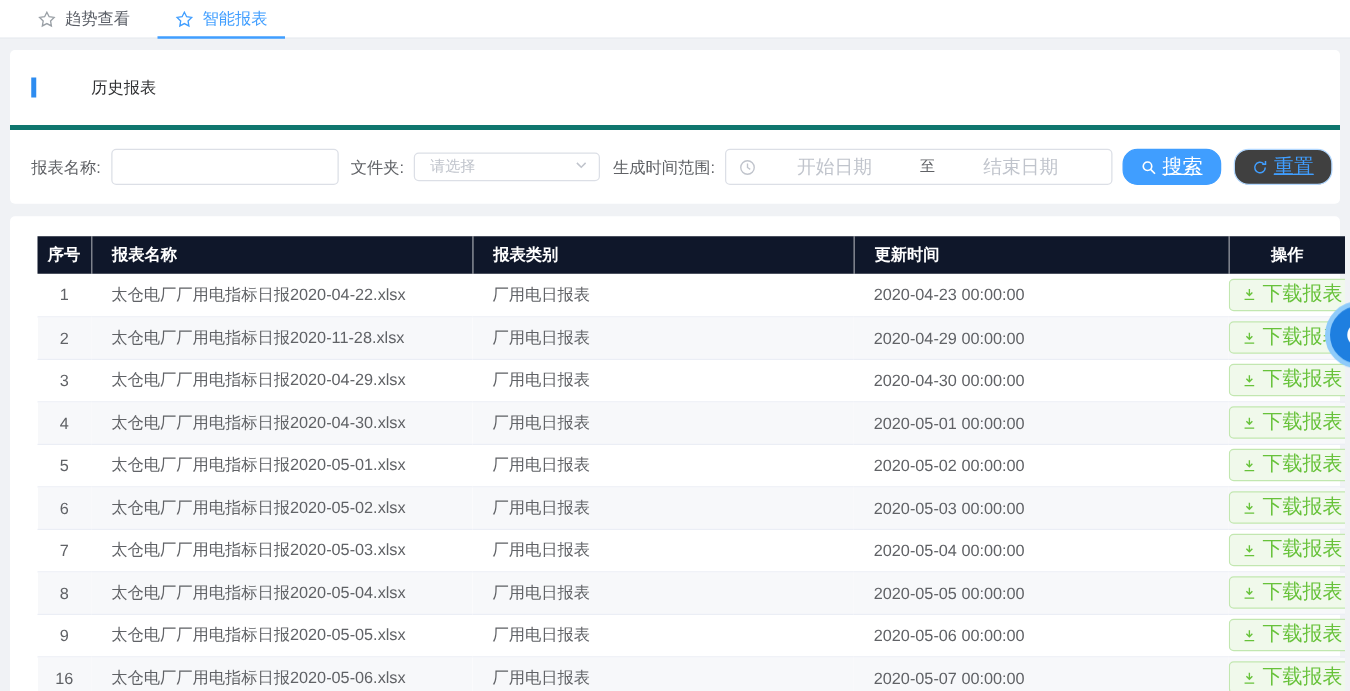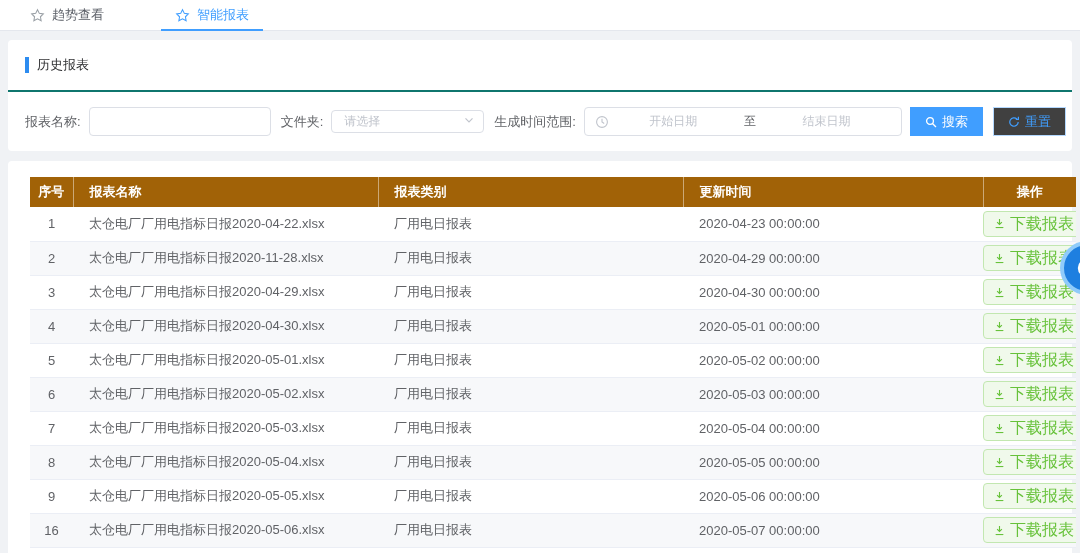--- a/index.html
+++ b/index.html
@@ -12,21 +12,20 @@
   }
 
   
   .tabbar {
     height: 31px;
     background: #fff;
     border-bottom: 1px solid #e4e7ed;
     display: flex;
     align-items: stretch;
     padding-left: 12px;
-    gap: 35px;
   }
   .tab {
     display: flex;
     align-items: center;
     gap: 7px;
     padding: 0 18px;
     cursor: pointer;
     color: #5a5e66;
     position: relative;
   }
@@ -45,23 +44,24 @@
   .card {
     background: #fff;
     border-radius: 4px;
     margin: 9px 8px 0 8px;
   }
   .card.head-card { margin-top: 9px; }
 
   .section-title-row {
     display: flex;
     align-items: center;
-    height: 52px;
+    height: 64px;
     padding-left: 17px;
-    border-bottom: 2px solid #0f766e;
+    border-bottom: 4px solid #0f766e;
+    gap: 36px;
   }
   .blue-bar {
     width: 4px; height: 16px;
     background: #2d8cf0;
     margin-right: 8px;
   }
   .section-title { color: #303133; font-size: 13px; }
 
   
   .filter-row {
@@ -101,55 +101,56 @@
     background: #fff;
     display: flex;
     align-items: center;
     padding: 0 10px;
     cursor: pointer;
   }
   .date-range .dr-start, .date-range .dr-end {
     flex: 1;
     text-align: center;
     color: #c0c4cc;
-    font-size: 12px;
+    font-size: 15px;
   }
   .date-range .dr-sep { color: #606266; padding: 0 6px; font-size: 12px; }
   .gap10 { width: 10px; flex: none; }
   .gap8 { width: 8px; flex: none; }
 
   .btn {
     height: 29px;
-    border-radius: 0;
+    border-radius: 12px;
     display: inline-flex;
     align-items: center;
     justify-content: center;
     gap: 5px;
-    font-size: 13px;
+    font-size: 16px;
     cursor: pointer;
     border: 1px solid transparent;
     padding: 0 14px;
     white-space: nowrap;
+    text-decoration: underline;
   }
   .btn-primary { background: #409eff; border-color: #409eff; color: #fff; }
   .btn-plain  { background: #404040; border-color: #b3d8ff; color: #409eff; }
 
   
   .table-card {
     margin-top: 10px;
     padding: 16px 22px 20px 22px;
     min-height: 391px;
   }
   table {
     width: 100%;
     border-collapse: collapse;
     table-layout: fixed;
   }
   thead th {
-    background: #a16207;
+    background: #0f172a;
     color: #fff;
     font-weight: bold;
     font-size: 13px;
     height: 30px;
     text-align: left;
     padding: 0 16px;
     border-right: 1px solid rgba(255,255,255,0.45);
   }
   thead th:last-child { border-right: none; }
   thead th.col-index, thead th.col-action { text-align: center; padding: 0; }

